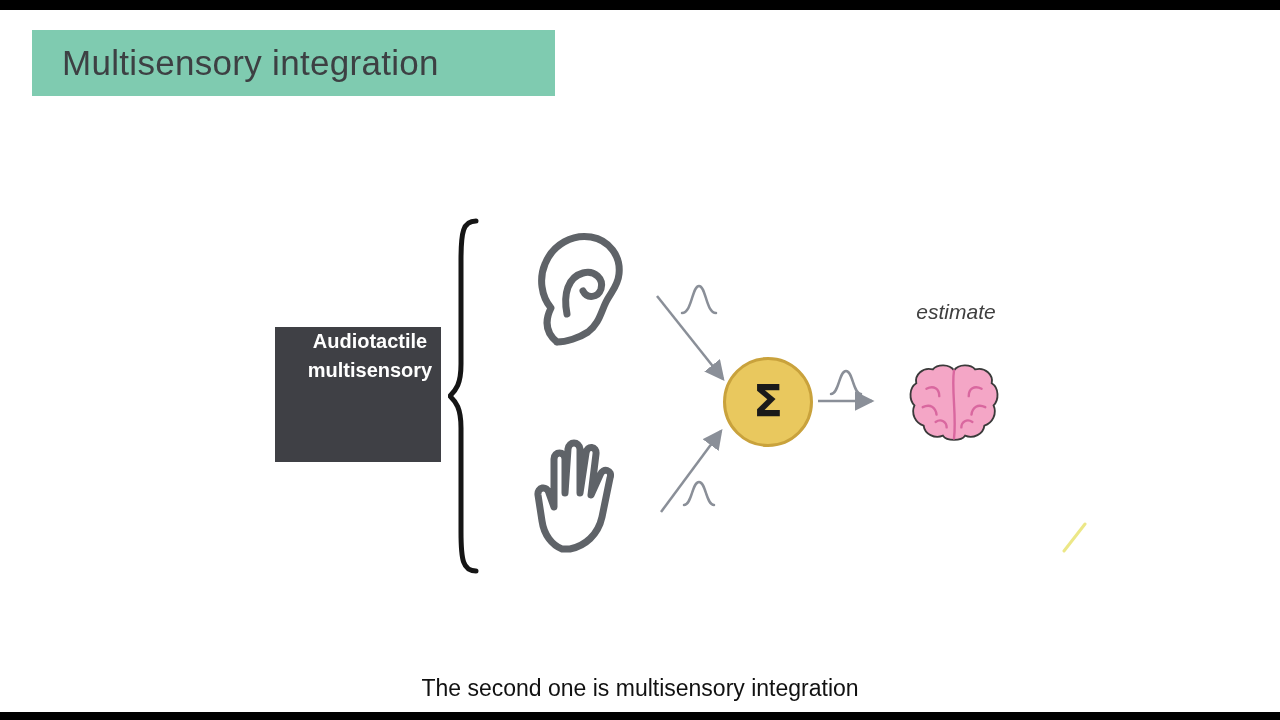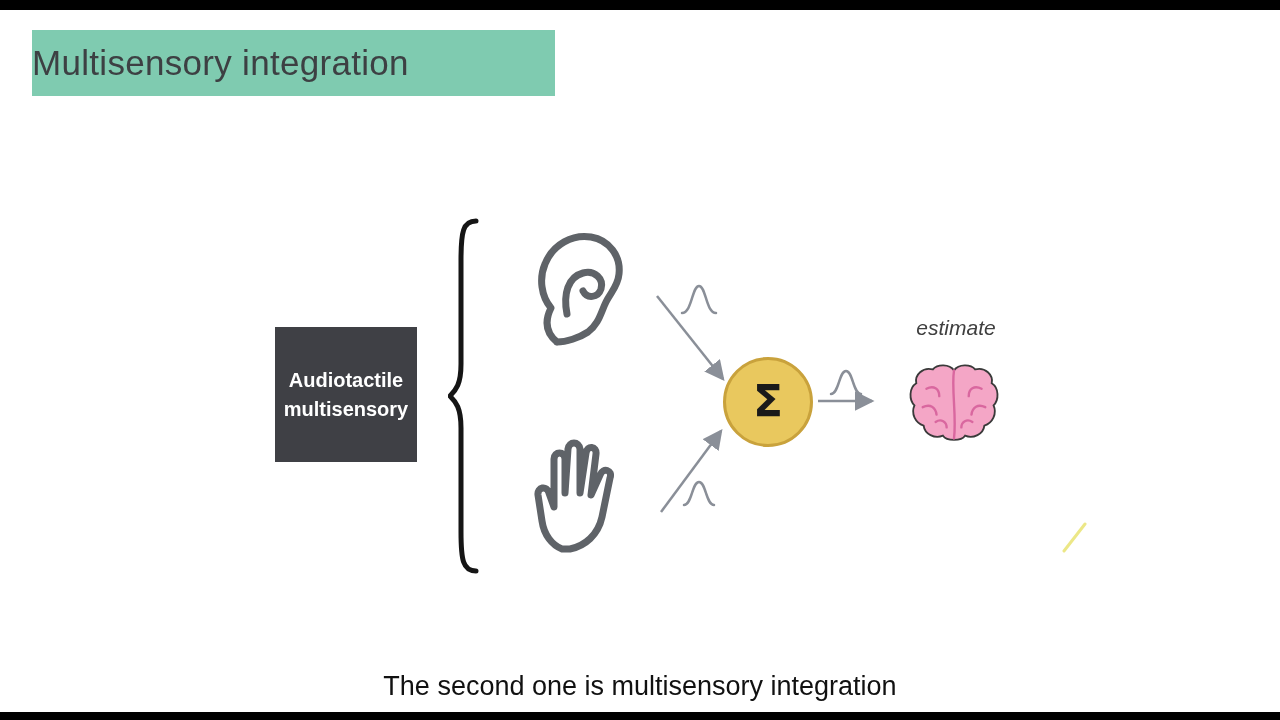--- a/index.html
+++ b/index.html
@@ -8,57 +8,57 @@
     position:relative;width:1280px;height:720px;background:#ffffff;
     overflow:hidden;font-family:"Liberation Sans",sans-serif;margin:0 auto;
   }
   .bar{position:absolute;left:0;width:100%;background:#000;}
   .bar.top{top:0;height:10px;}
   .bar.bottom{bottom:0;height:8px;}
 
   .title-banner{
     position:absolute;left:32px;top:30px;width:523px;height:66px;
     background:var(--title-bg,#7FCBB0);
-    display:flex;align-items:center;box-sizing:border-box;
+    display:flex;align-items:center;padding-left:30px;box-sizing:border-box;
   }
   .title-banner .title-text{
     font-size:35px;color:var(--title-text,#3D4043);font-weight:500;letter-spacing:.3px;
   }
 
   .label-box{
     position:absolute;left:275px;top:327px;width:142px;height:135px;
     background:var(--box-bg,#3F4045);color:var(--box-text,#fff);
-    display:flex;flex-direction:column;align-items:center;justify-content:center;
-    font-size:20px;font-weight:600;line-height:1.45;text-align:center;
+    display:flex;flex-direction:column;align-items:center;justify-content:flex-start;
+    font-size:20px;font-weight:600;line-height:1.45;text-align:center;padding-left:24px;
   }
 
   .brace{position:absolute;left:448px;top:218px;}
   .ear{position:absolute;left:533px;top:230px;}
   .hand{position:absolute;left:530px;top:432px;}
   .brain{position:absolute;left:908px;top:356px;}
   .connectors{position:absolute;inset:0;pointer-events:none;}
 
   .sigma-node{
     position:absolute;left:723px;top:357px;width:90px;height:90px;border-radius:50%;
     background:var(--sigma-fill,#E9C85E);border:3px solid var(--sigma-border,#C9A23C);
     box-sizing:border-box;display:flex;align-items:center;justify-content:center;
   }
   .sigma-node .sigma-glyph{
     font-family:"DejaVu Sans",sans-serif;font-size:44px;font-weight:700;
     color:var(--sigma-text,#1a1a1a);line-height:1;
   }
 
   .estimate{
-    position:absolute;left:898px;top:316px;width:116px;text-align:center;
+    position:absolute;left:898px;top:300px;width:116px;text-align:center;
     font-style:italic;font-size:21px;color:#3f3f3f;
   }
 
   .caption{
     position:absolute;left:0;right:0;bottom:18px;text-align:center;
-    font-size:27px;color:var(--caption-text,#111);
+    font-size:23px;color:var(--caption-text,#111);
   }
 
   .arrow{stroke:var(--arrow-gray,#8A8F98);stroke-width:2.5;fill:none;}
   .gauss{stroke:var(--arrow-gray,#8A8F98);stroke-width:2.5;fill:none;stroke-linecap:round;}
   .stroke-icon{stroke:var(--icon-gray,#5F6368);fill:none;stroke-linecap:round;stroke-linejoin:round;}
   .brace-path{stroke:var(--brace-black,#151515);stroke-width:5;fill:none;stroke-linecap:round;stroke-linejoin:round;}
   .brain-outer{fill:var(--brain-fill,#F4A6C6);stroke:var(--brain-outline,#3A3A3A);stroke-width:2;}
   .brain-detail{fill:none;stroke:var(--brain-detail,#D9679F);stroke-width:2.6;stroke-linecap:round;}
   .pen-mark{stroke:var(--pen-yellow,#E6E05F);stroke-width:3;stroke-linecap:round;opacity:.75;}
 </style>

